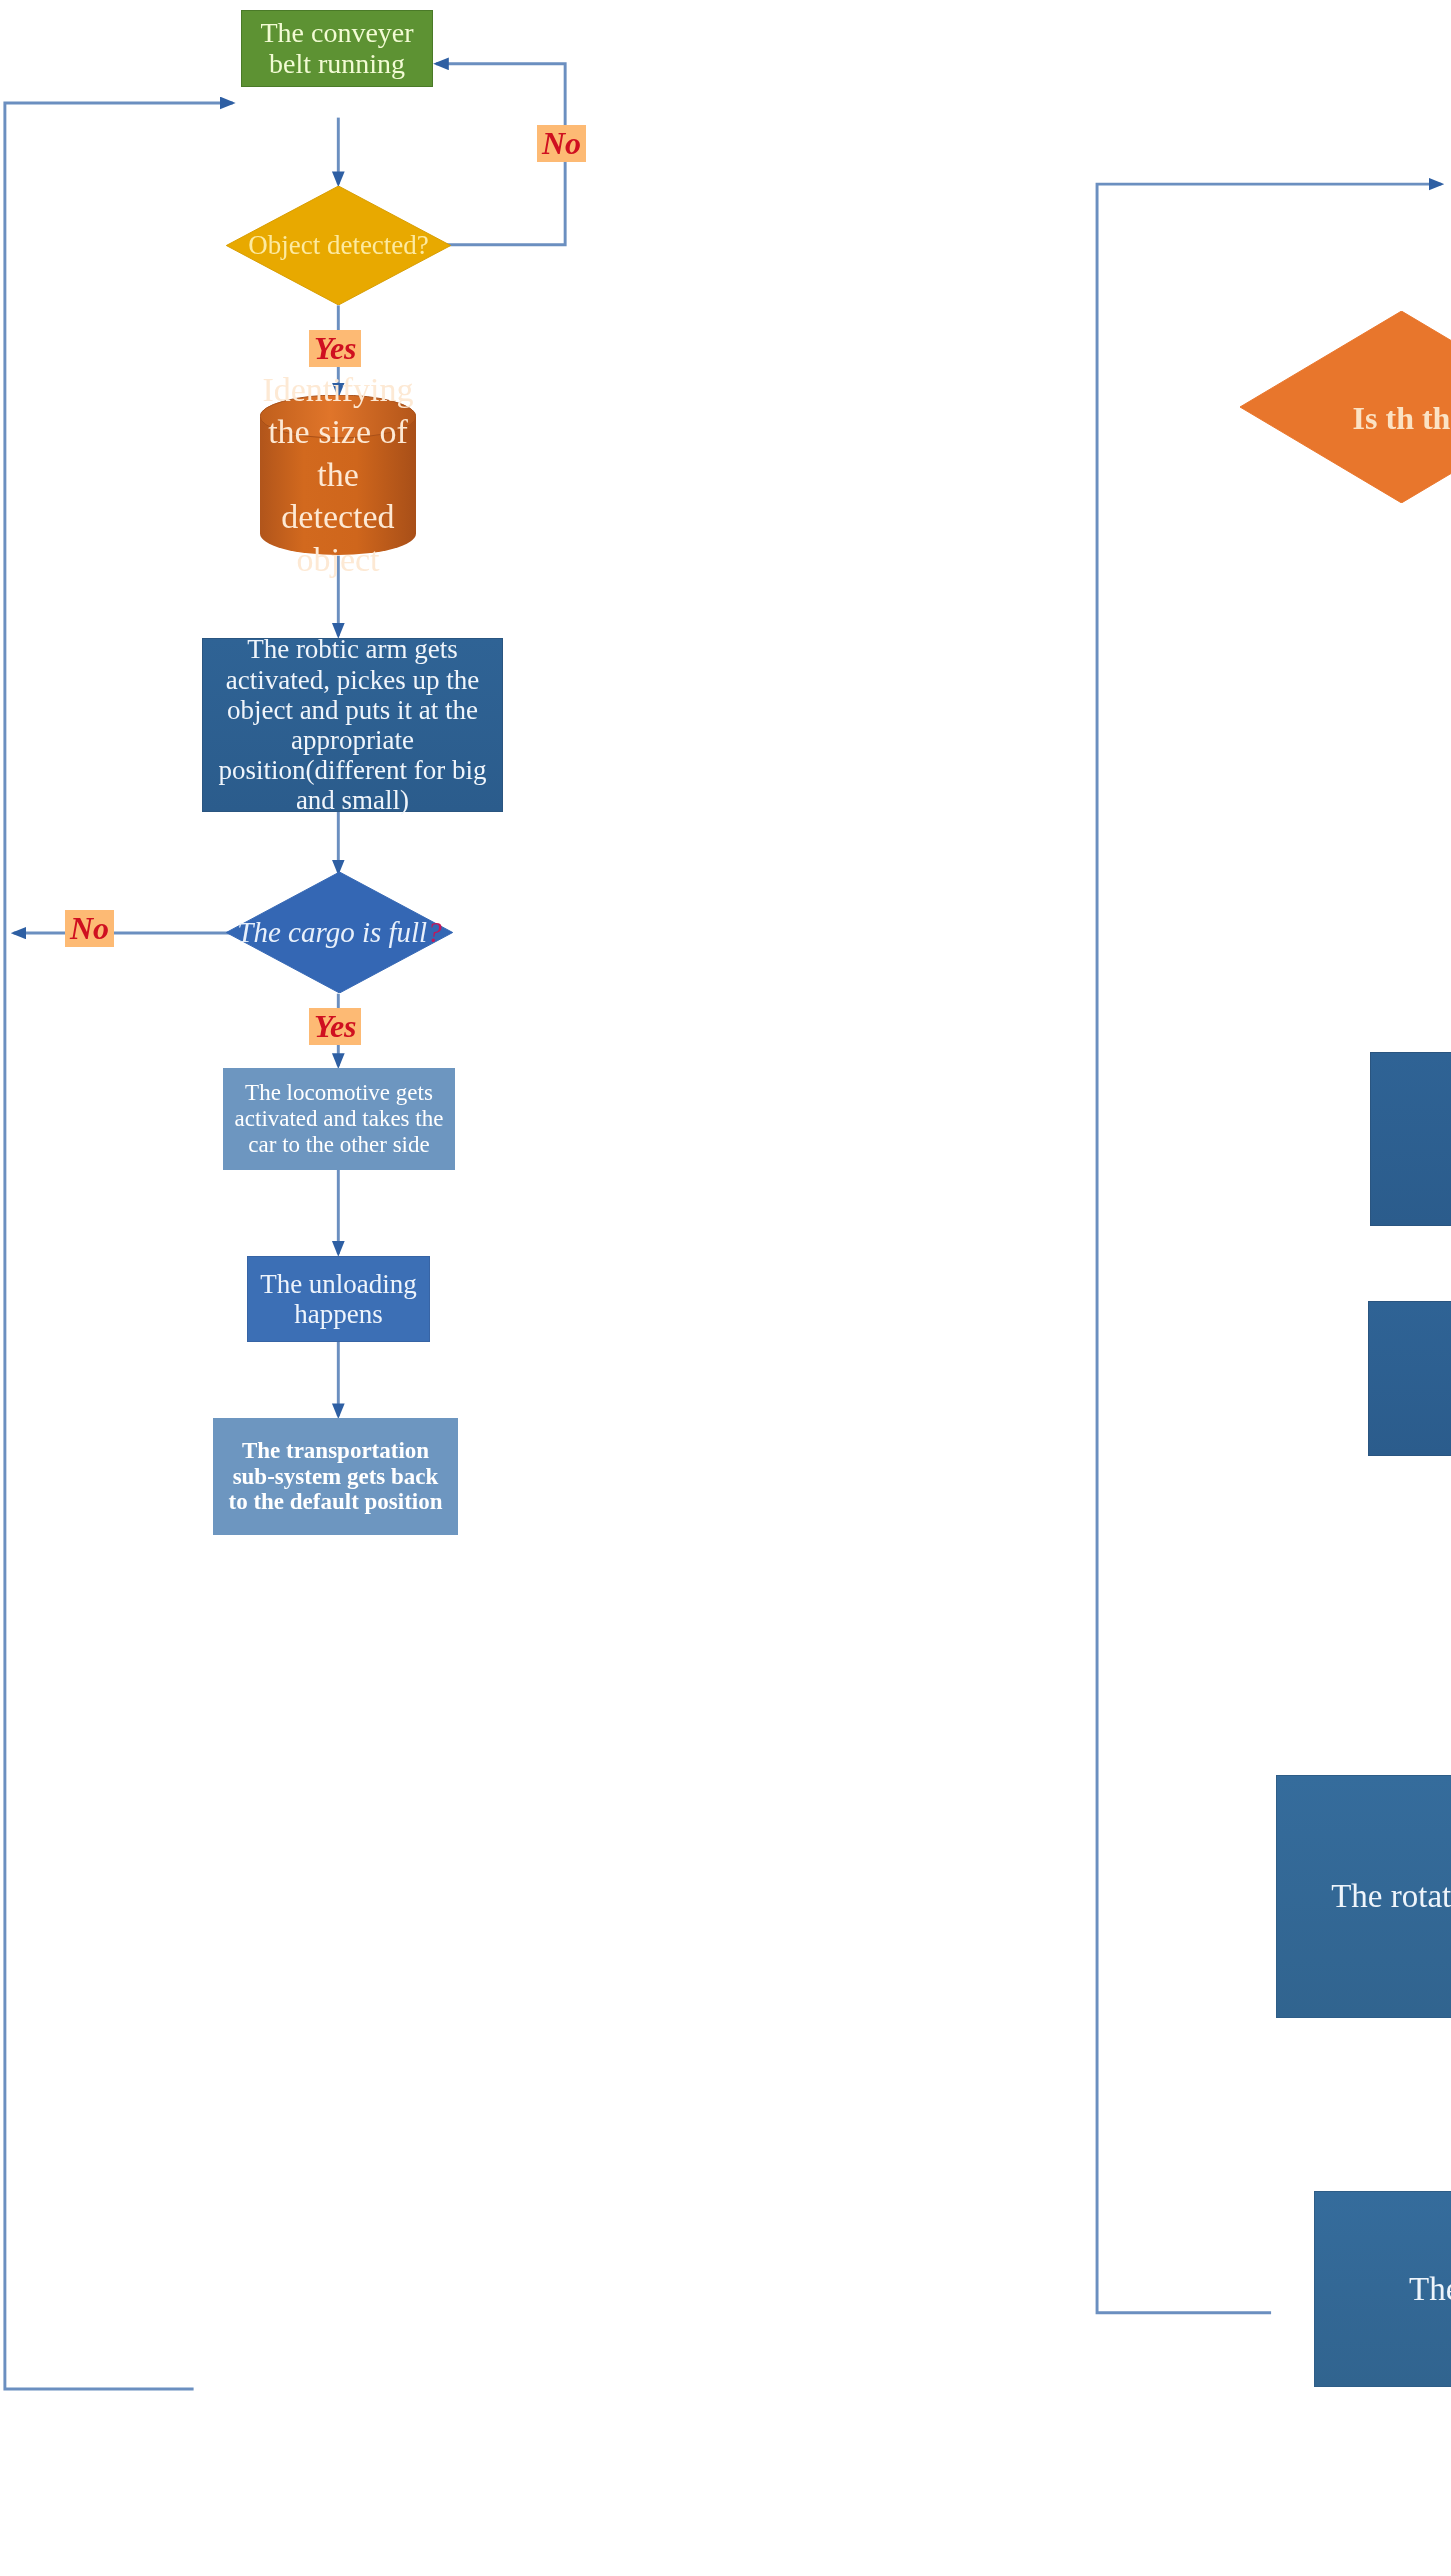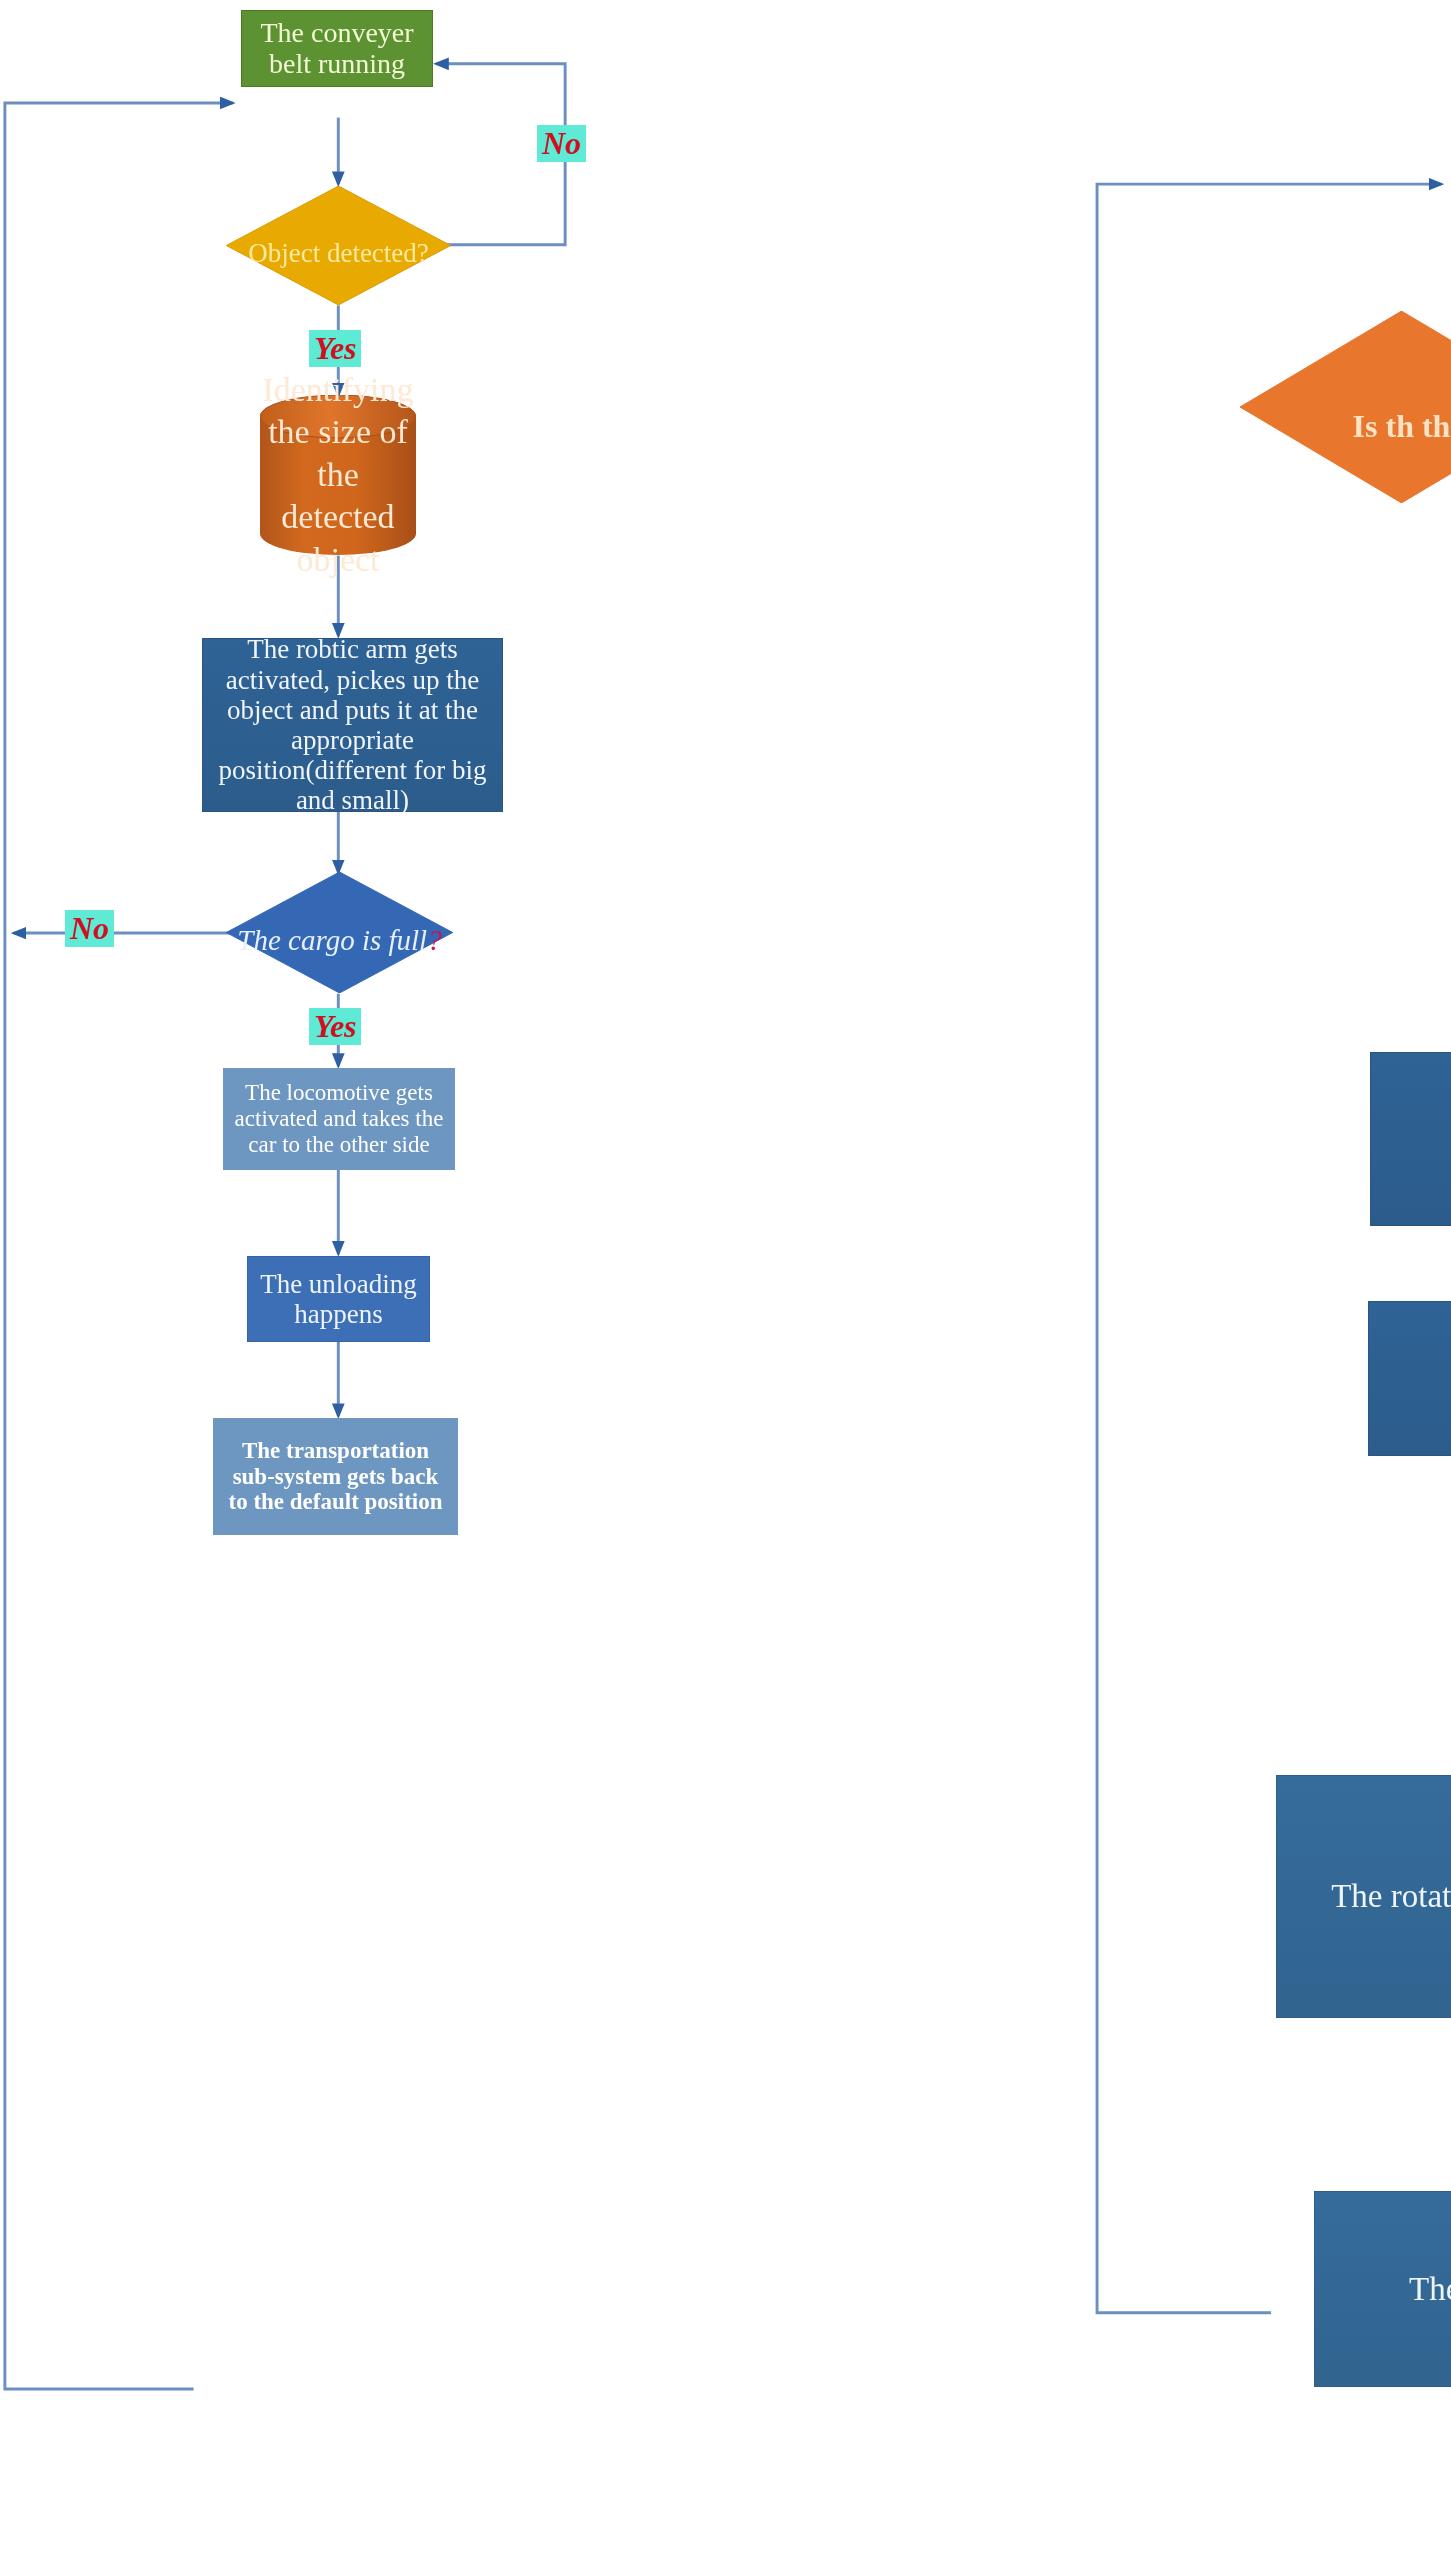--- a/index.html
+++ b/index.html
@@ -11,21 +11,21 @@
   .node{position:absolute;display:flex;align-items:center;justify-content:center;
         text-align:center;box-sizing:border-box;}
   .node .txt{display:block;width:100%;padding:0 7.8px;line-height:1.12;}
 
   
   .n-green{background:#5d9233;border:1px solid #4a7a28;color:#f2fbd4;
            font-size:28px;}
   
   .diamond-wrap{position:absolute;}
   .diamond-wrap svg{position:absolute;left:0;top:0;}
-  .diamond-wrap .dlabel{position:absolute;left:0;top:8px;width:100%;height:100%;
+  .diamond-wrap .dlabel{position:absolute;left:0;top:0;width:100%;height:100%;
        display:flex;align-items:center;justify-content:center;text-align:center;}
   .gold-txt{color:#fdeaa0;font-size:27px;}
   .bluedia-txt{color:#e8f0fb;font-size:29px;}
   .orangedia-txt{color:#fbe2c4;font-size:32px;font-weight:bold;line-height:1.25;margin-top:21px;}
 
   
   .cyl{position:absolute;}
   .cyl .cyltxt{position:absolute;left:0;top:0;width:100%;height:100%;
        display:flex;align-items:center;justify-content:center;
        color:#fde9d4;font-size:34px;line-height:1.25;text-align:center;}
@@ -35,21 +35,21 @@
               border:1px solid #2a5580;color:#f0f5fb;font-size:27px;line-height:1.18;margin-left:15px;}
   .n-midblue{background:#3c6fb5;border:1px solid #3764a5;color:#eef4fc;
              font-size:27px;line-height:1.2;}
   .n-lightblue{background:#6d96c0;border:1px solid #6d96c0;color:#ffffff;
                font-size:23px;line-height:1.2;}
   .n-steel{background:linear-gradient(180deg,#356c9c 0%,#31648f 100%);
            border:1px solid #2e5d87;color:#eff5fb;font-size:29px;line-height:1.2;}
 
   .edge-label{position:absolute;color:#cf1020;font-weight:bold;font-style:italic;
               font-size:32px;font-family:"Liberation Serif","DejaVu Serif",serif;
-              background:#5eead4;padding:0 4.9px;white-space:nowrap;}
+              background:#fdba74;padding:0 4.9px;white-space:nowrap;}
   .qmark{color:#c2185b;}
 </style>
 </head>
 <body>
 
 <div id="stage">
 
   <svg class="edges" viewBox="0 0 1484 2634" xmlns="http://www.w3.org/2000/svg">
     <defs>
       <marker id="ah" markerWidth="10" markerHeight="10" refX="8" refY="4" orient="auto" markerUnits="userSpaceOnUse">

